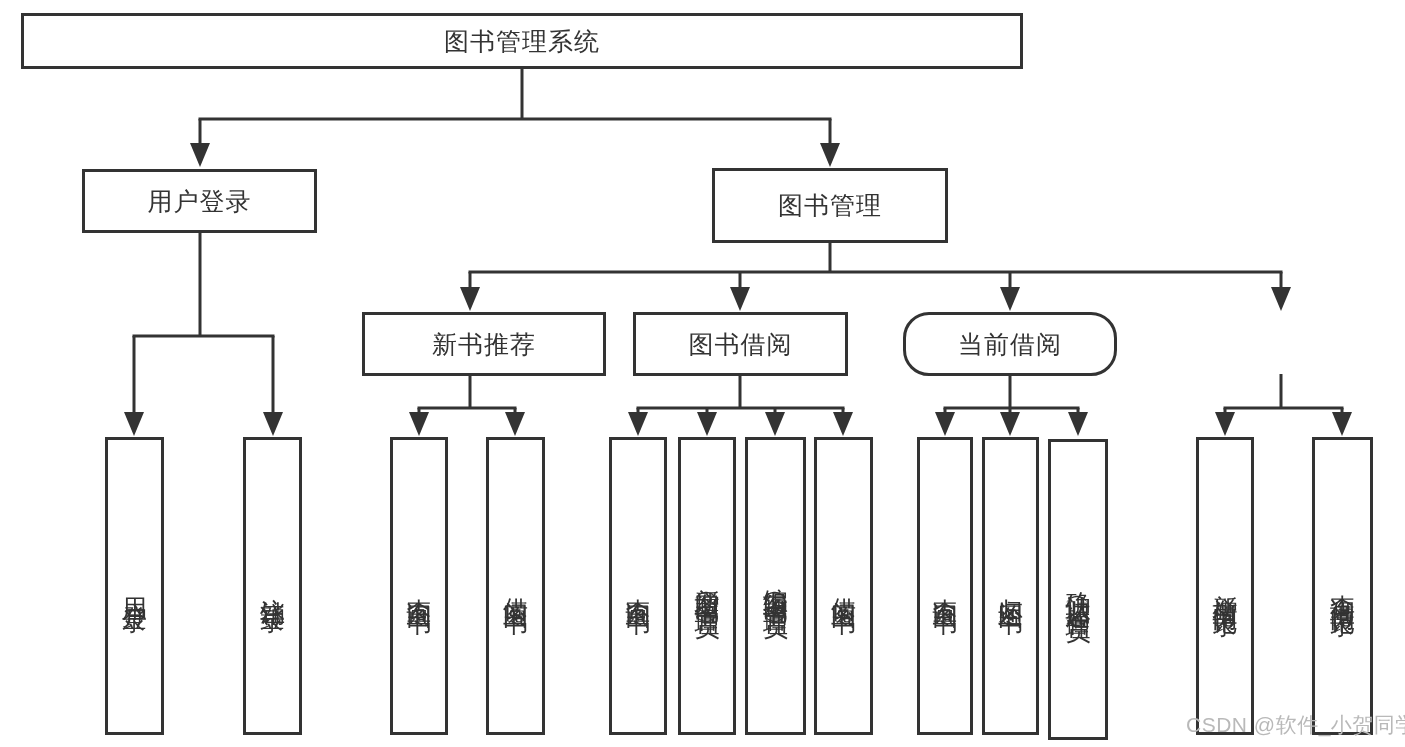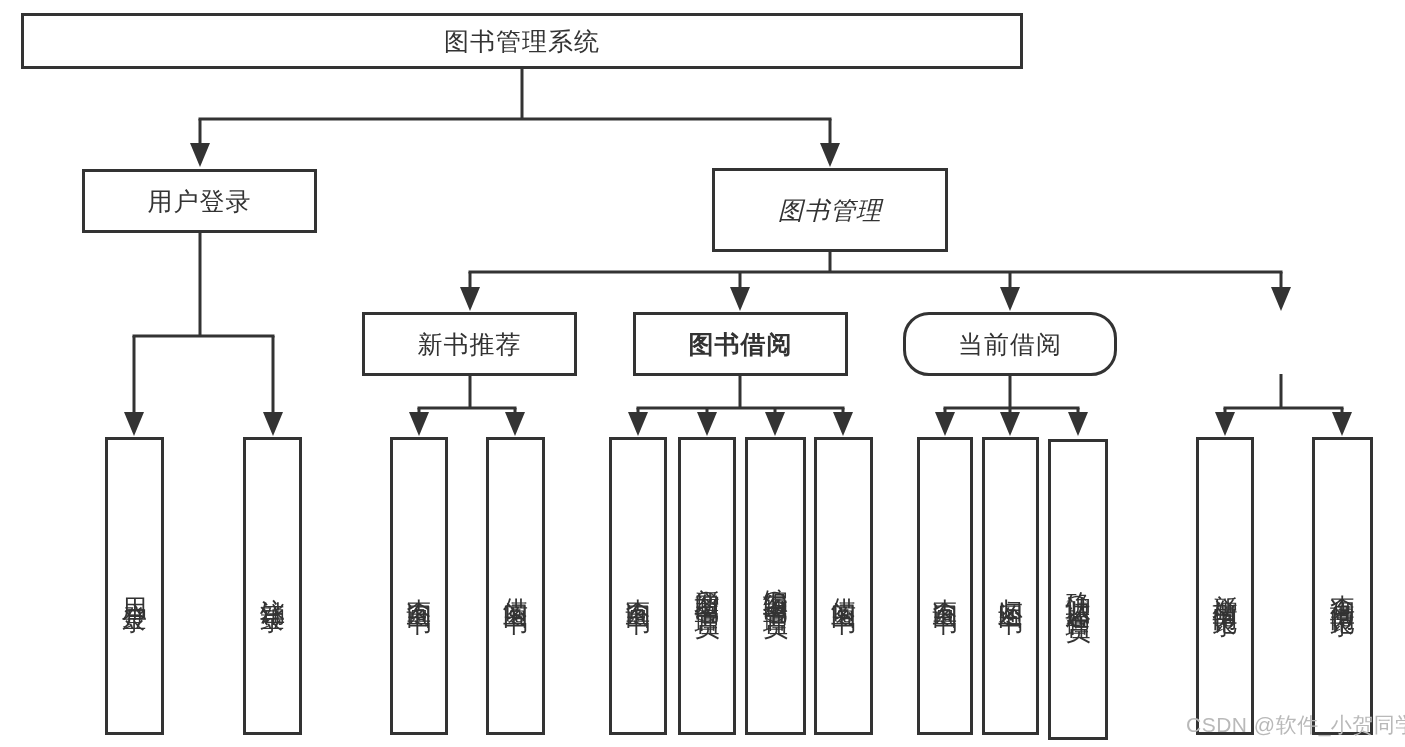--- a/index.html
+++ b/index.html
@@ -92,24 +92,24 @@
       <polygon points="1000,412 1020,412 1010,436"></polygon>
       <polygon points="1068,412 1088,412 1078,436"></polygon>
       <polygon points="1215,412 1235,412 1225,436"></polygon>
       <polygon points="1332,412 1352,412 1342,436"></polygon>
     </g>
   </svg>
 
   <div class="box hbox" style="left:21px; top:13px; width:1002px; height:56px;">图书管理系统</div>
 
   <div class="box hbox" style="left:82px; top:169px; width:235px; height:64px;">用户登录</div>
-  <div class="box hbox" style="left:712px; top:168px; width:236px; height:84px;font-style:italic;">图书管理</div>
+  <div class="box hbox" style="left:712px; top:168px; width:236px; height:75px;">图书管理</div>
 
-  <div class="box hbox" style="left:362px; top:312px; width:215px; height:64px;">新书推荐</div>
-  <div class="box hbox" style="left:633px; top:312px; width:215px; height:64px;font-weight:bold;">图书借阅</div>
+  <div class="box hbox" style="left:362px; top:312px; width:244px; height:64px;">新书推荐</div>
+  <div class="box hbox" style="left:633px; top:312px; width:215px; height:64px;">图书借阅</div>
   <div class="box hbox" style="left:903px; top:312px; width:214px; height:64px;border-radius:26px;">当前借阅</div>
 
   <div class="box vbox" style="left:105px; top:437px; width:59px; height:298px;">
     <span>用户登录</span>
   </div>
   <div class="box vbox" style="left:243px; top:437px; width:59px; height:298px;">
     <span>注销登录</span>
   </div>
 
   <div class="box vbox" style="left:390px; top:437px; width:58px; height:298px;">

